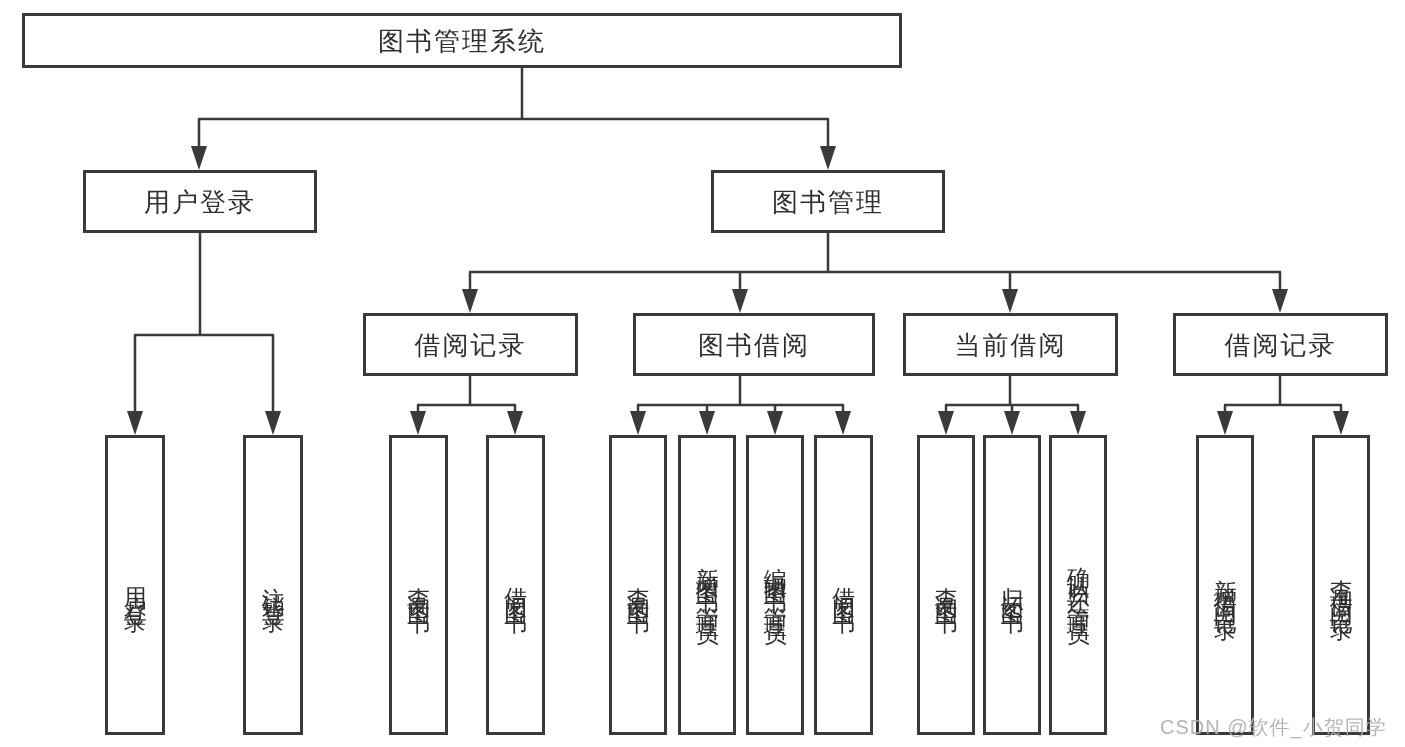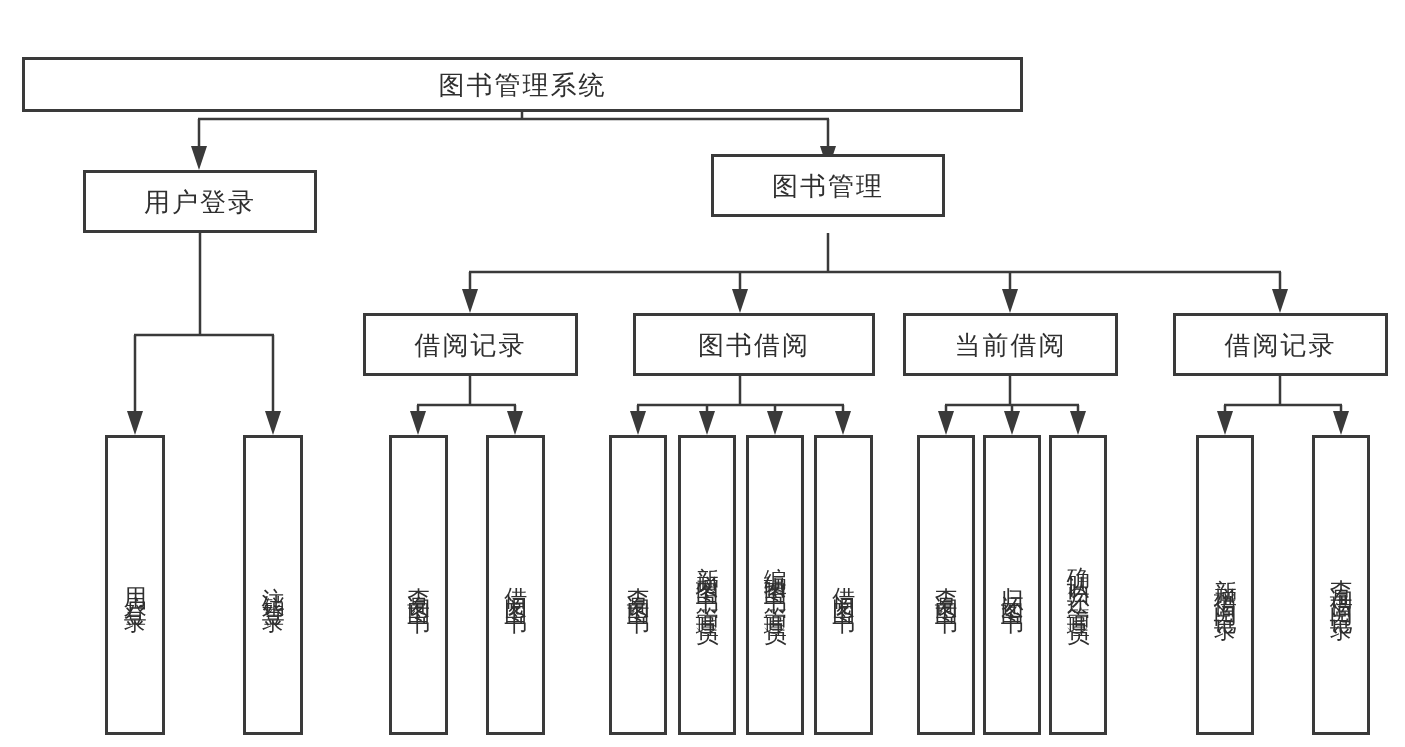--- a/index.html
+++ b/index.html
@@ -43,23 +43,23 @@
     position:absolute;
     left:1160px;top:714px;
     font-size:20px;
     letter-spacing:1px;
     color:var(--watermark);
     opacity:.95;
     z-index:5;
     white-space:nowrap;
   }
   
-  #root       {left:22px;  top:13px;  width:1001px; height:55px;margin-top:44px;}
+  #root       {left:22px;  top:13px;  width:880px; height:55px;}
   #userlogin  {left:83px;  top:170px; width:234px;  height:63px;}
-  #bookmgmt   {left:711px; top:154px; width:234px;  height:63px;}
+  #bookmgmt   {left:711px; top:170px; width:234px;  height:63px;}
   #newrec     {left:363px; top:313px; width:215px;  height:63px;}
   #bookborrow {left:633px; top:313px; width:242px;  height:63px;}
   #curborrow  {left:903px; top:313px; width:215px;  height:63px;}
   #borrowrec  {left:1173px;top:313px; width:215px;  height:63px;}
   .leaf{top:435px;height:300px;}
   #leaf0 {left:105px; width:60px;}
   #leaf1 {left:243px; width:60px;}
   #leaf2 {left:389px; width:59px;}
   #leaf3 {left:486px; width:59px;}
   #leaf4 {left:609px; width:58px;}
@@ -177,14 +177,15 @@
   <div id="leaf10" class="box leaf">
     <span class="vtext">确认归还（管理员）</span>
   </div>
   <div id="leaf11" class="box leaf">
     <span class="vtext">新增借阅记录</span>
   </div>
   <div id="leaf12" class="box leaf">
     <span class="vtext">查询借阅记录</span>
   </div>
 
+  <div class="watermark">CSDN @软件_小贺同学</div>
 
 </div>
 
 </body></html>

